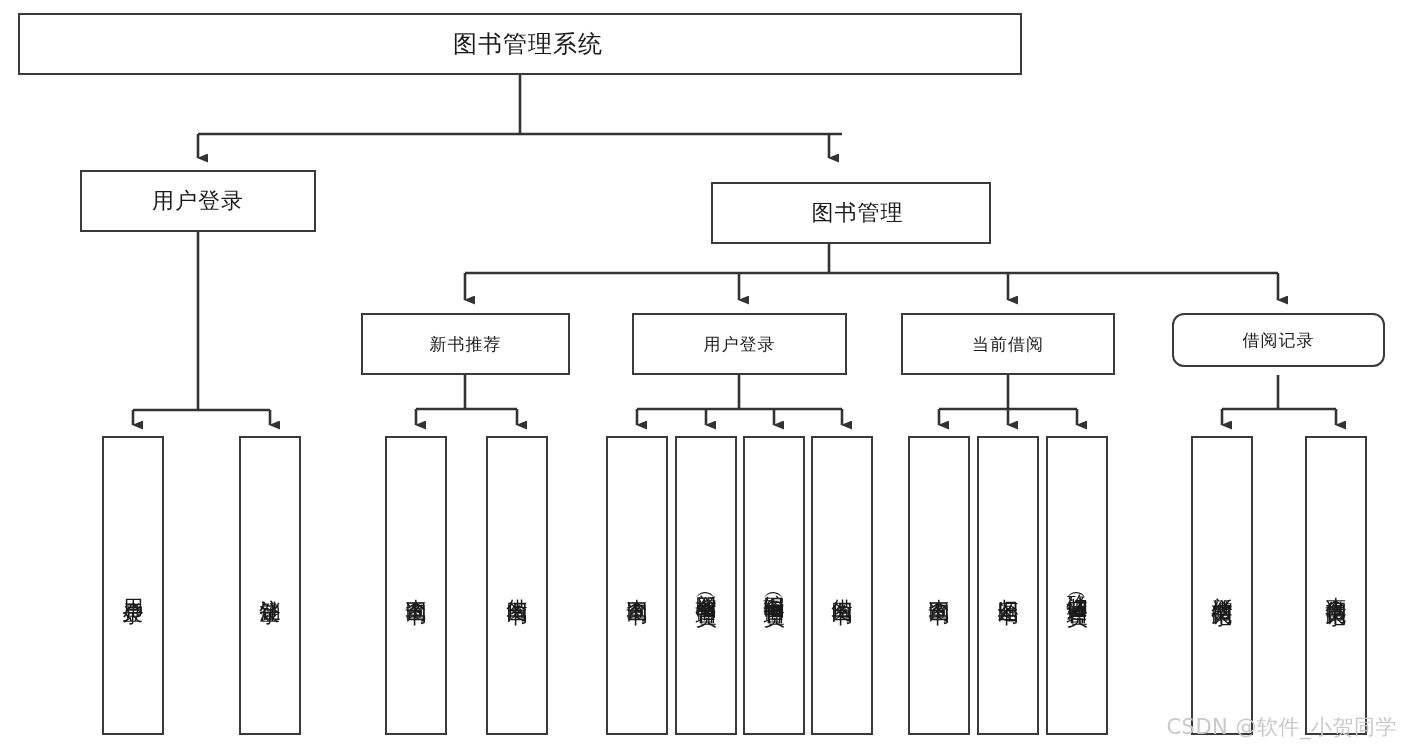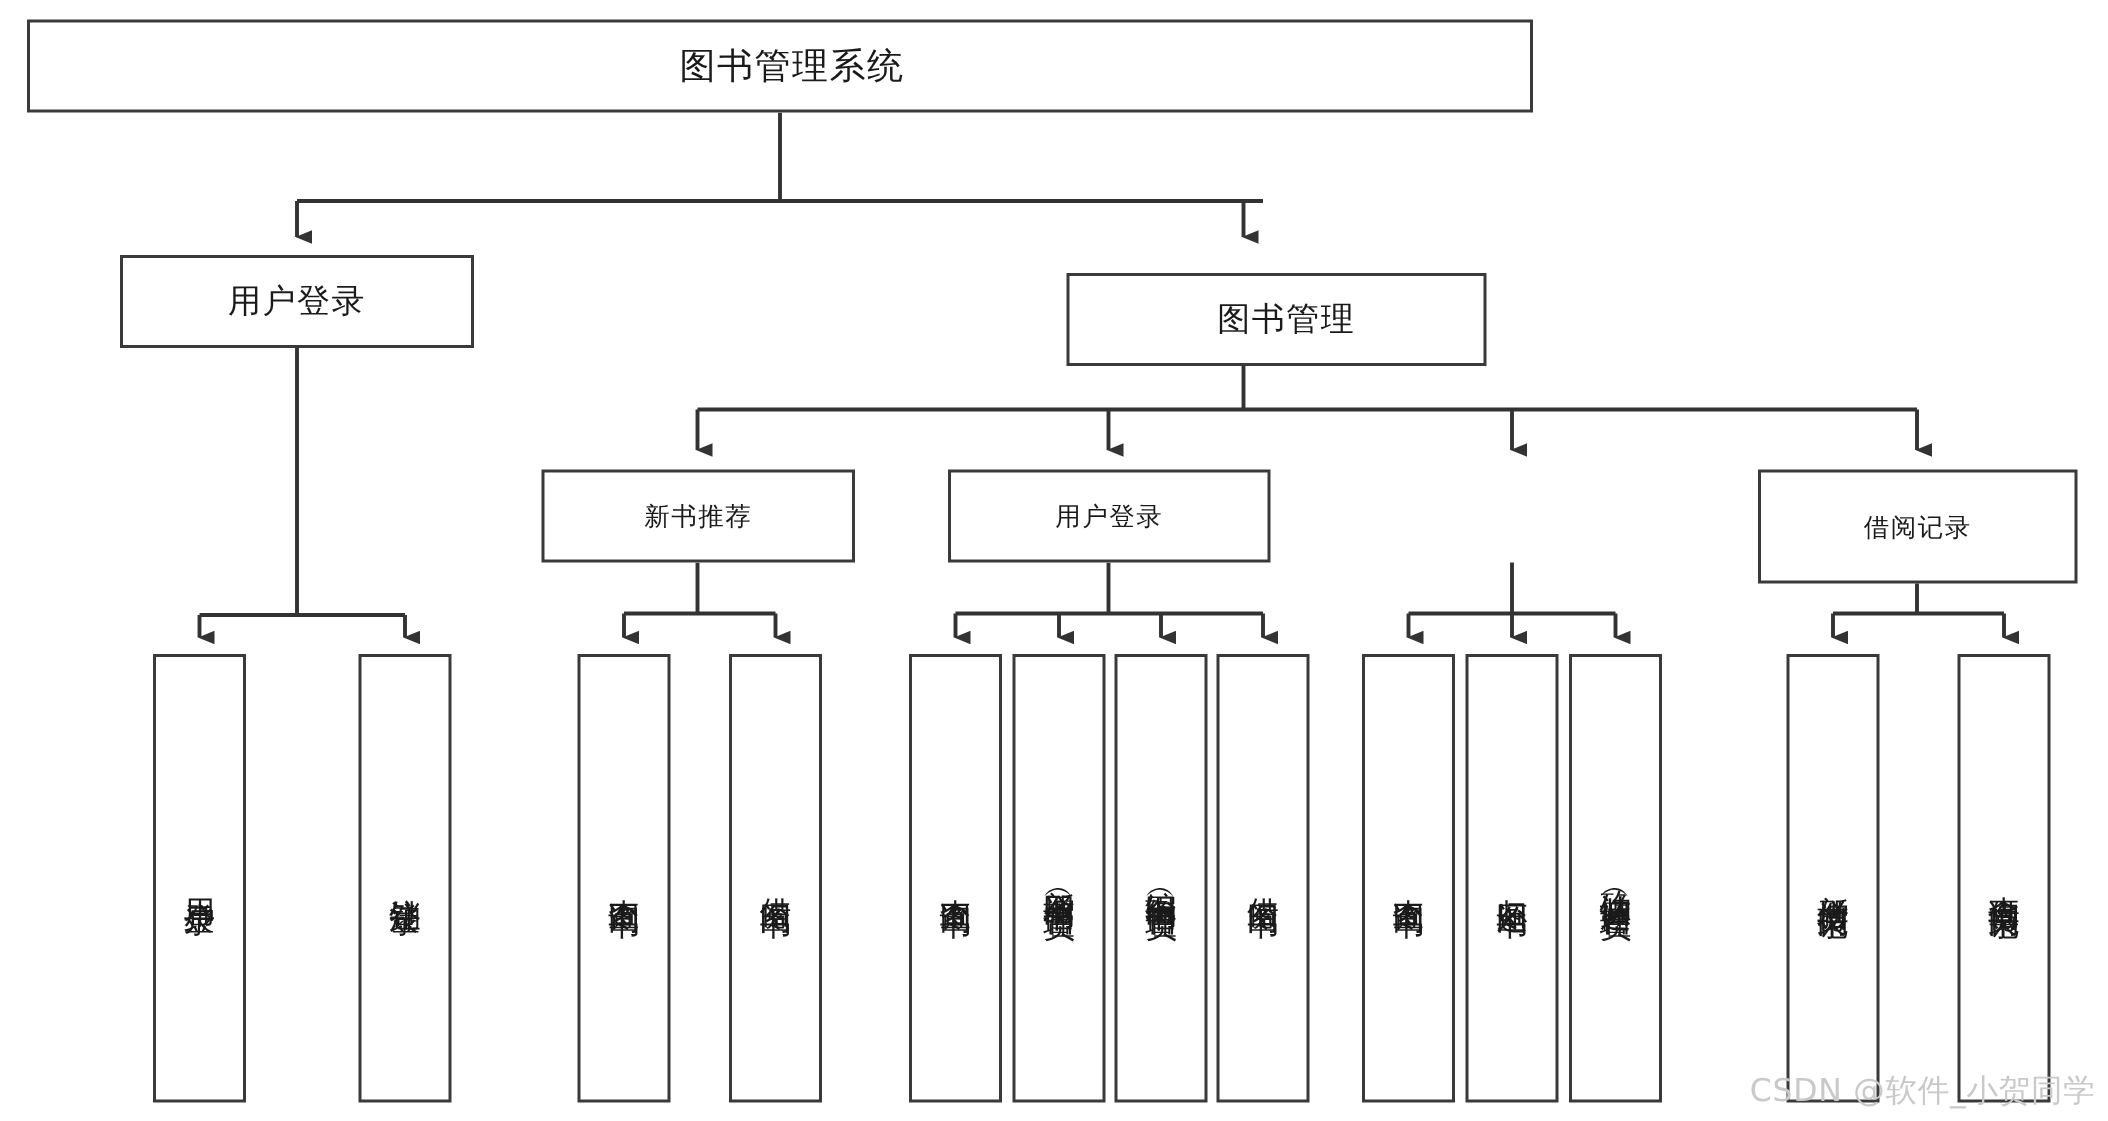--- a/index.html
+++ b/index.html
@@ -127,21 +127,24 @@
   <div class="node lvl2" style="left:711px; top:182px; width:280px; height:62px;padding-left:13px;">
     <span>图书管理</span>
   </div>
 
   <div class="node lvl3" style="left:361px; top:313px; width:209px; height:62px;">
     <span>新书推荐</span>
   </div>
   <div class="node lvl3" style="left:632px; top:313px; width:215px; height:62px;">
     <span>用户登录</span>
   </div>
-  <div class="node lvl3" style="left:1172px; top:313px; width:213px; height:76px;">
+  <div class="node lvl3" style="left:901px; top:313px; width:214px; height:62px;">
+    <span>当前借阅</span>
+  </div>
+  <div class="node lvl3" style="left:1172px; top:313px; width:213px; height:54px;border-radius:12px;">
     <span>借阅记录</span>
   </div>
 
   <div class="node leaf" style="left:102px; top:436px; width:62px; height:299px;">
     <span>用户登录</span>
   </div>
   <div class="node leaf" style="left:239px; top:436px; width:62px; height:299px;">
     <span>注销登录</span>
   </div>
 

